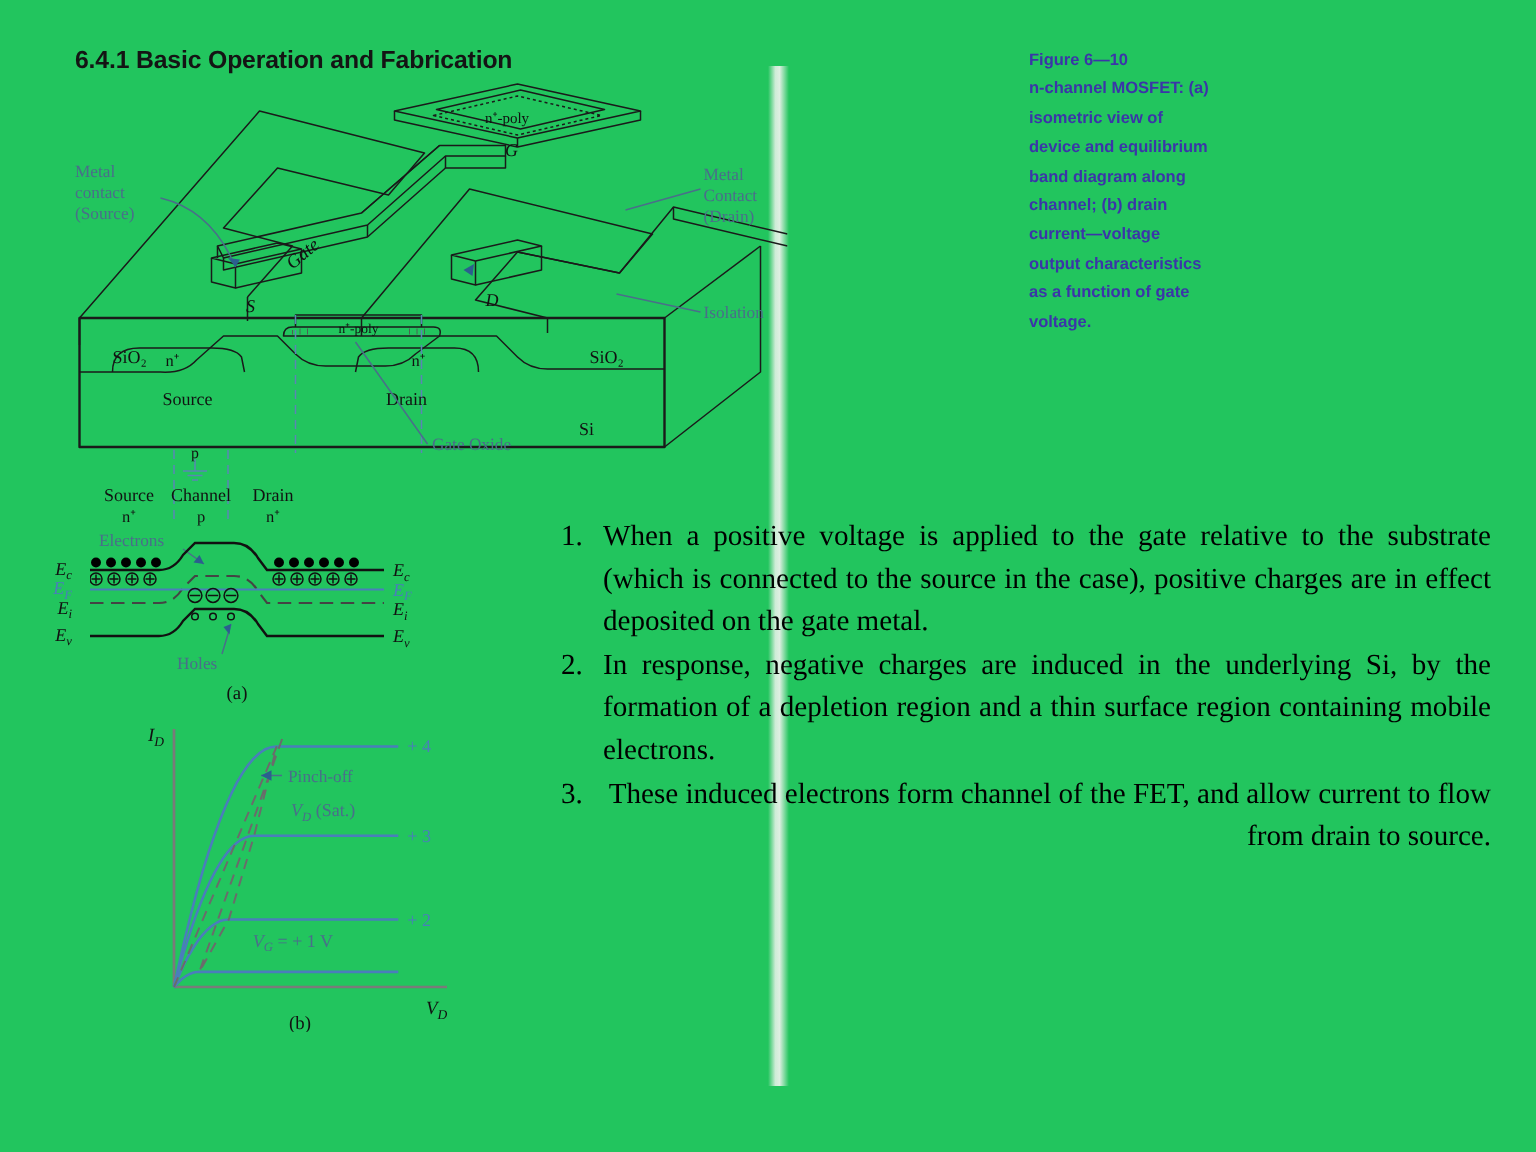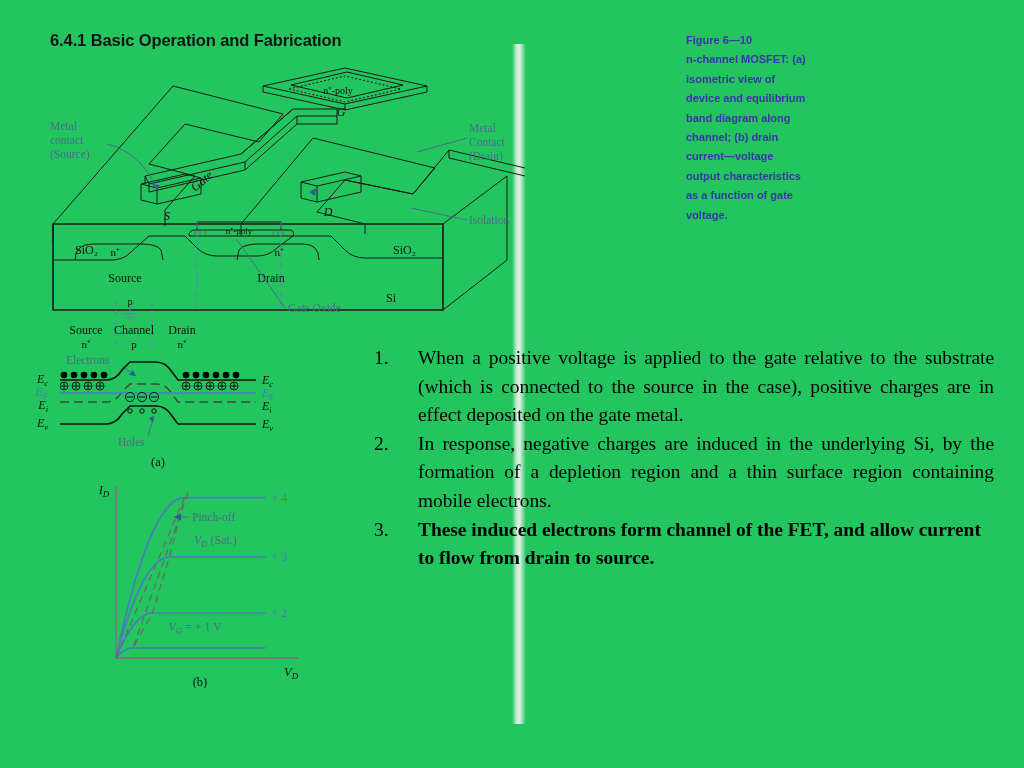--- a/index.html
+++ b/index.html
@@ -72,23 +72,22 @@
   }
   .note-num {
     width: 28px;
     flex: 0 0 28px;
     text-align: left;
   }
   .note-text {
     flex: 1 1 auto;
     text-align: justify;
     text-justify: inter-word;
-    margin-left: 16px;
-  }
-  .note-item:last-child .note-text { text-align: left; font-weight: bold; }
+  }
+  .note-item:last-child .note-text { text-align: right; }
 
   
   .fig { position: absolute; }
   .fig svg { display: block; }
 
   svg text { font-family: "Liberation Serif", serif; }
   .lbl-blue   { fill: #4a6e8a; }
   .lbl-black  { fill: #111111; }
 </style>
 </head>
@@ -121,21 +120,21 @@
     <div class="note-item">
       <span class="note-num">2.</span>
       <span class="note-text">In response, negative charges are induced in the underlying Si, by the formation of a depletion region and a thin surface region containing mobile electrons.</span>
     </div>
     <div class="note-item">
       <span class="note-num">3.</span>
       <span class="note-text">These induced electrons form channel of the FET, and allow current to flow from drain to source.</span>
     </div>
   </div>
 
-  <div class="fig" style="left:45px; top:64px;">
+  <div class="fig" style="left:45px; top:52px;">
     <svg width="480" height="250" viewBox="0 0 480 250">
       <g fill="none" stroke="#1a1a1a" stroke-width="1" stroke-linejoin="round">
 
         <g>
           <path d="M218,22 L300,4 L382,22 L300,40 Z"></path>
           <path d="M218,22 L218,28 L300,46 L382,28 L382,22"></path>
           <path d="M300,40 L300,46"></path>
         </g>
 
         <g>

